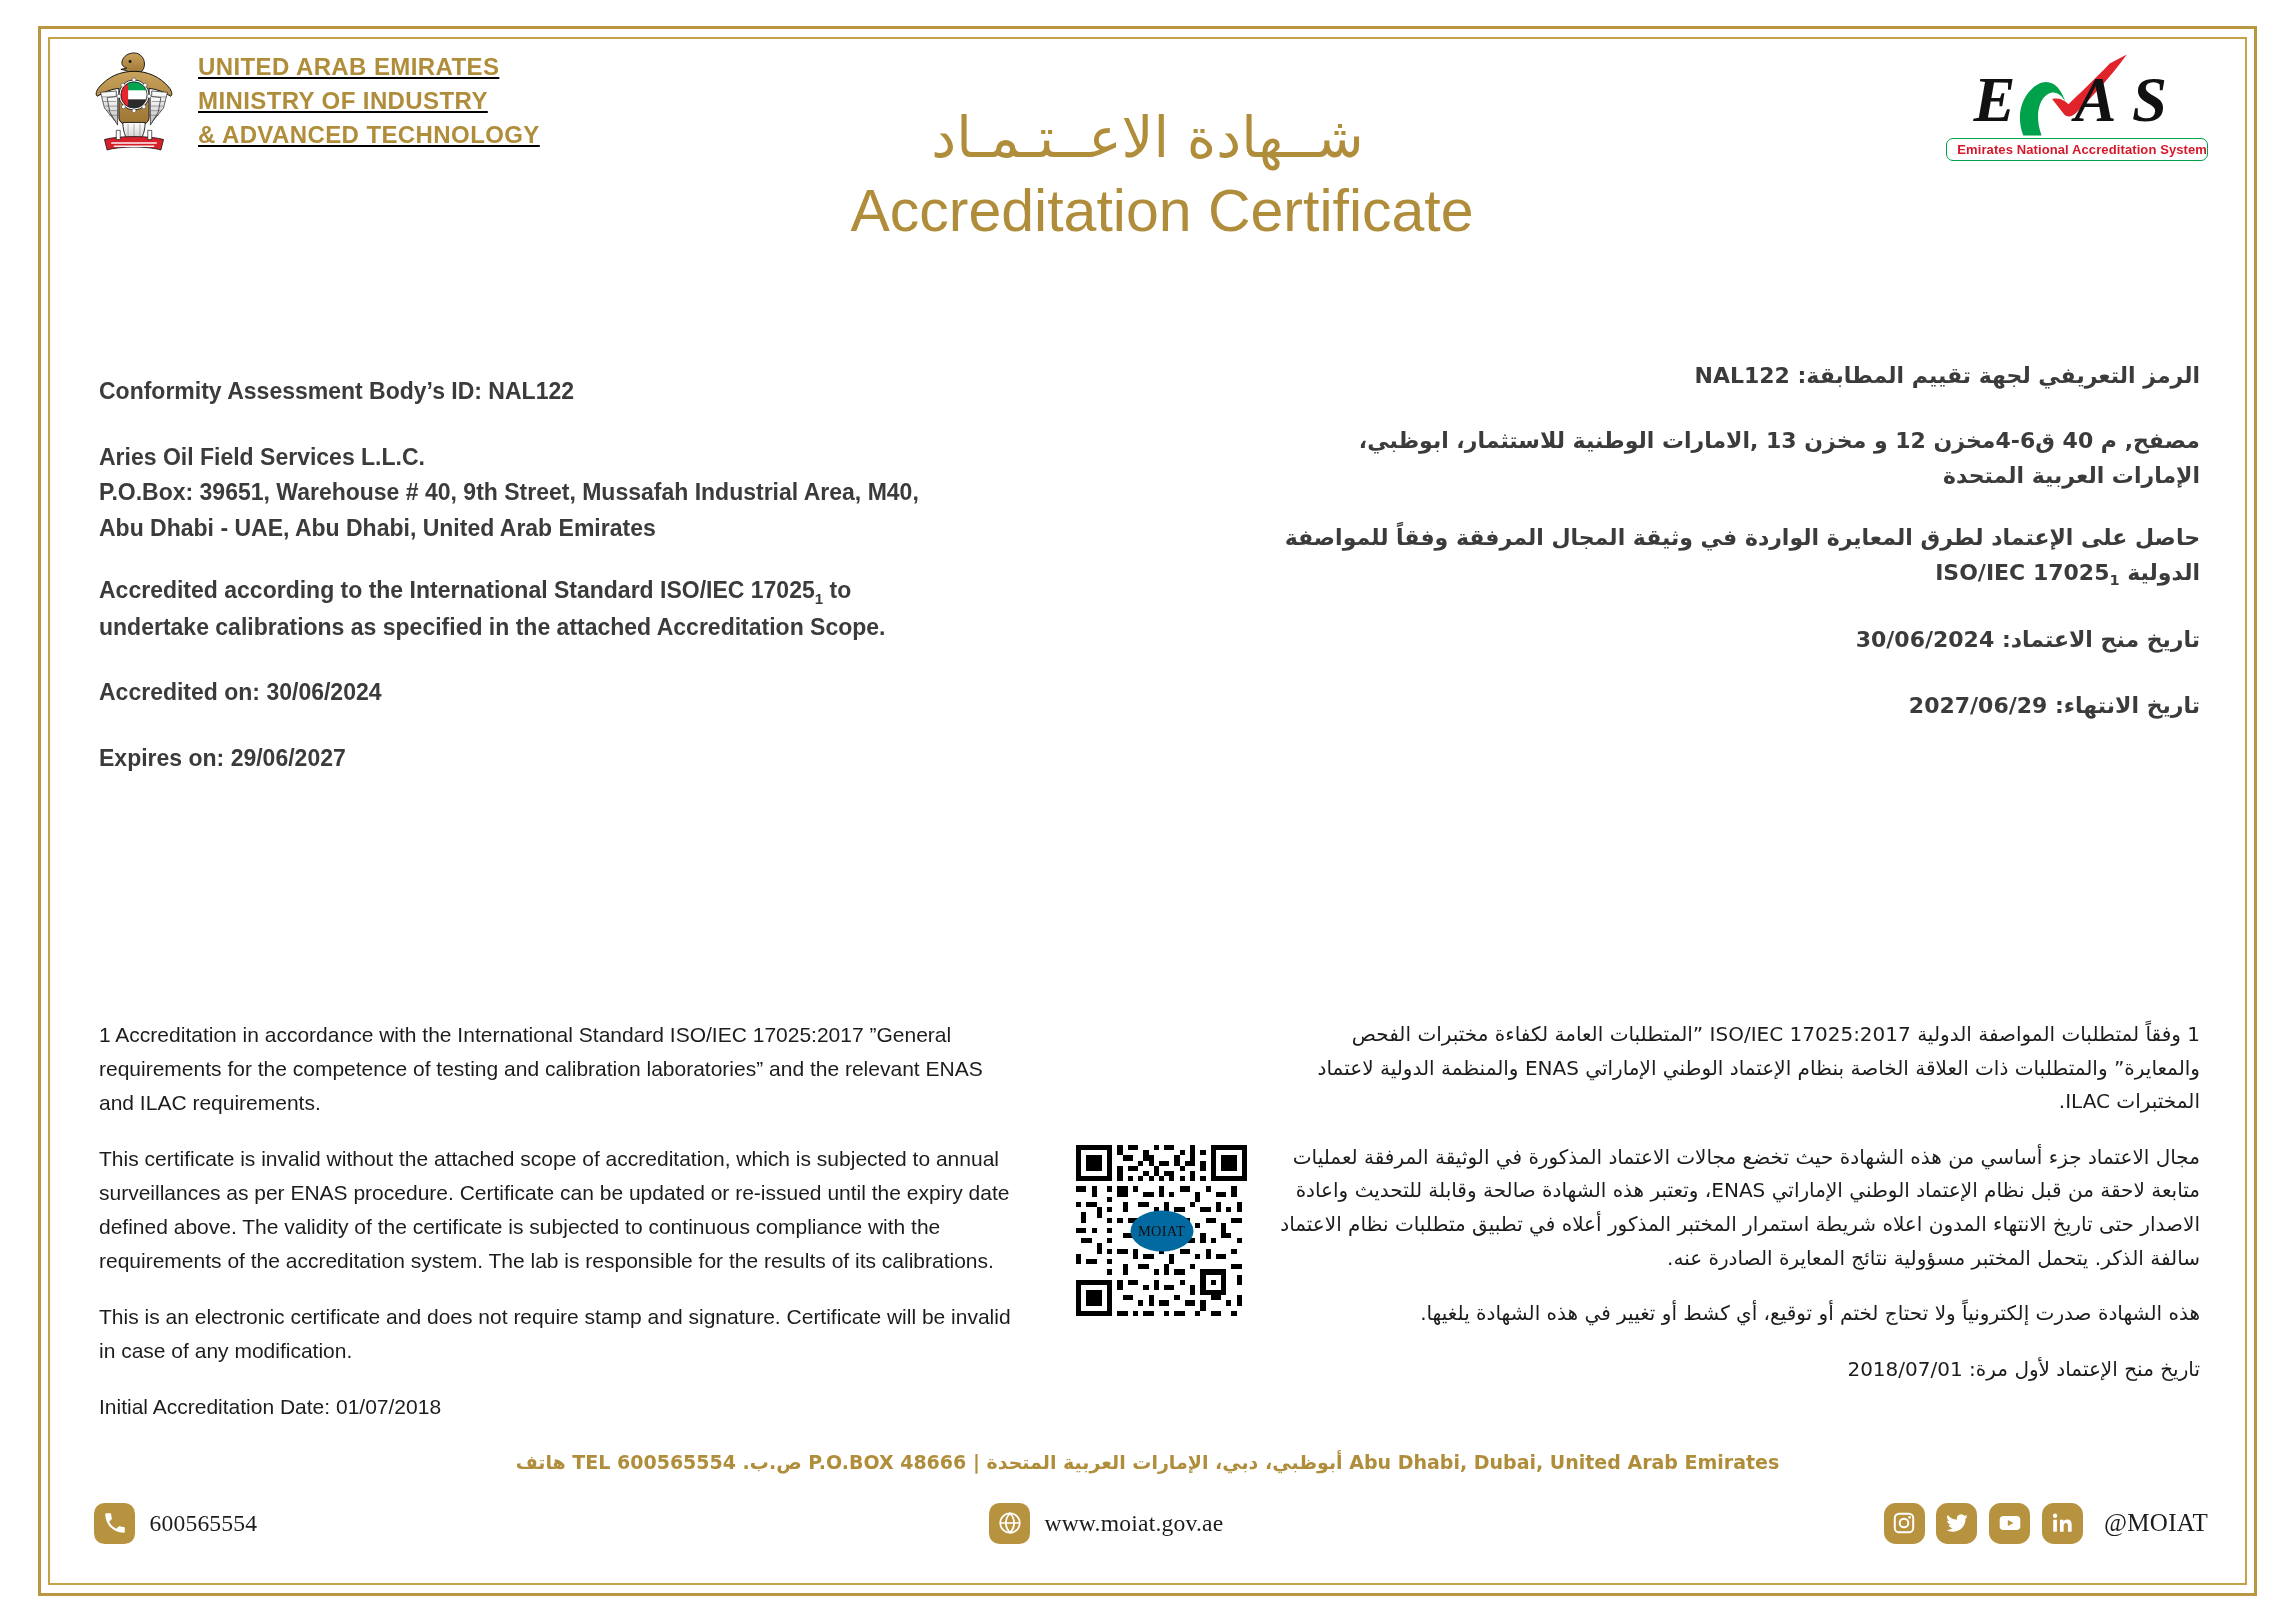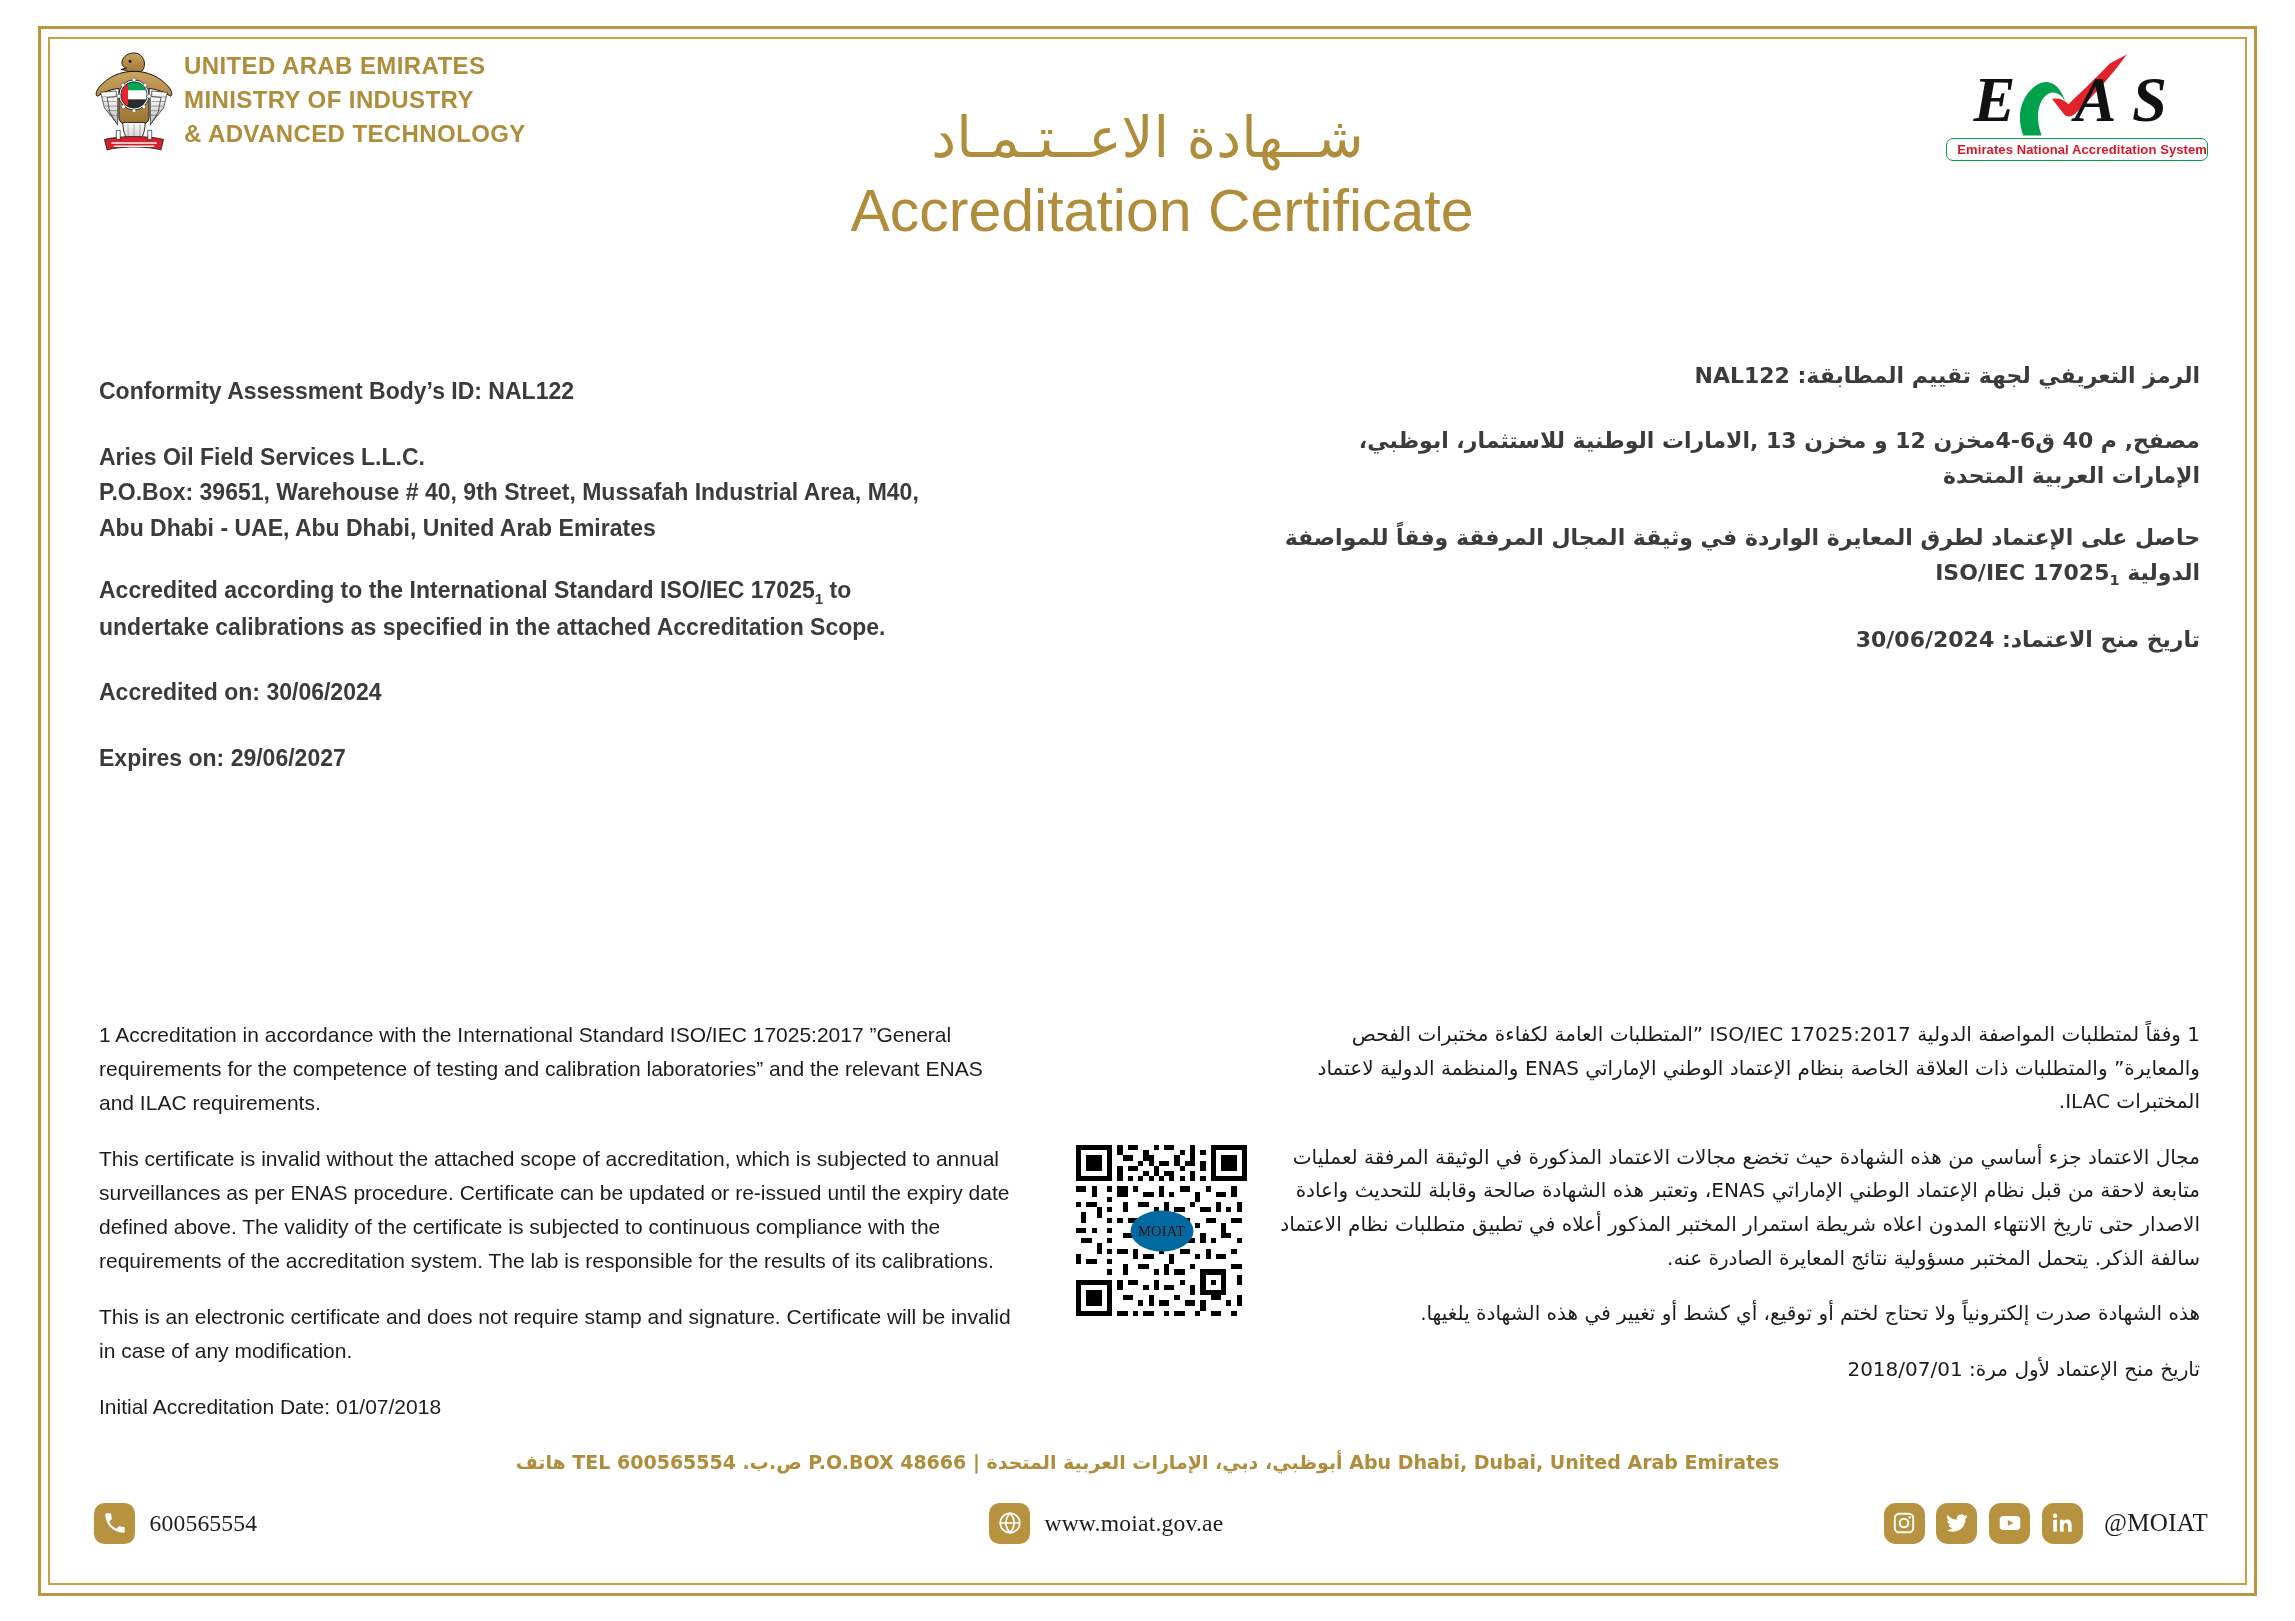--- a/index.html
+++ b/index.html
@@ -44,22 +44,23 @@
   
   .header {
     position: absolute;
     left: 0; top: 0; right: 0;
     height: 170px;
   }
   .moiat-lockup {
     position: absolute;
     left: 46px; top: 11.8px;
     display: flex;
-    align-items: flex-start;
-    gap: 10px;
+    align-items: center;
+    gap: 24px;
+    text-decoration: underline;
   }
   .falcon { width: 80px; height: 105px; display:block; }
   .moiat-text {
     color: #b08d3a;
     font-weight: bold;
     font-size: 24px;
     line-height: 1.42;
     letter-spacing: 0.4px;
     font-family: "Liberation Sans", sans-serif;
   }
@@ -378,20 +379,21 @@
 
       <div class="col-ar">
         <div class="blk">الرمز التعريفي لجهة تقييم المطابقة: NAL122</div>
         <div class="blk tight">
           <div>مصفح, م 40 ق6-4مخزن 12 و مخزن 13 ,الامارات الوطنية للاستثمار، ابوظبي، الإمارات العربية المتحدة</div>
         </div>
         <div class="blk">
           <span>حاصل على الإعتماد لطرق المعايرة الواردة في وثيقة المجال المرفقة وفقاً للمواصفة الدولية ISO/IEC 17025</span><sub class="fn">1</sub>
         </div>
         <div class="blk">تاريخ منح الاعتماد: 30/06/2024</div>
+        <div class="blk">تاريخ الانتهاء: 2027/06/29</div>
       </div>
     </div>
 
     <div class="notes">
       <div class="notes-en">
         <div class="np">1 Accreditation in accordance with the International Standard ISO/IEC 17025:2017 ”General requirements for the competence of testing and calibration laboratories” and the relevant ENAS and ILAC requirements.</div>
         <div class="np">This certificate is invalid without the attached scope of accreditation, which is subjected to annual surveillances as per ENAS procedure. Certificate can be updated or re-issued until the expiry date defined above. The validity of the certificate is subjected to continuous compliance with the requirements of the accreditation system. The lab is responsible for the results of its calibrations.</div>
         <div class="np">This is an electronic certificate and does not require stamp and signature. Certificate will be invalid in case of any modification.</div>
         <div class="np">Initial Accreditation Date: 01/07/2018</div>
       </div>

